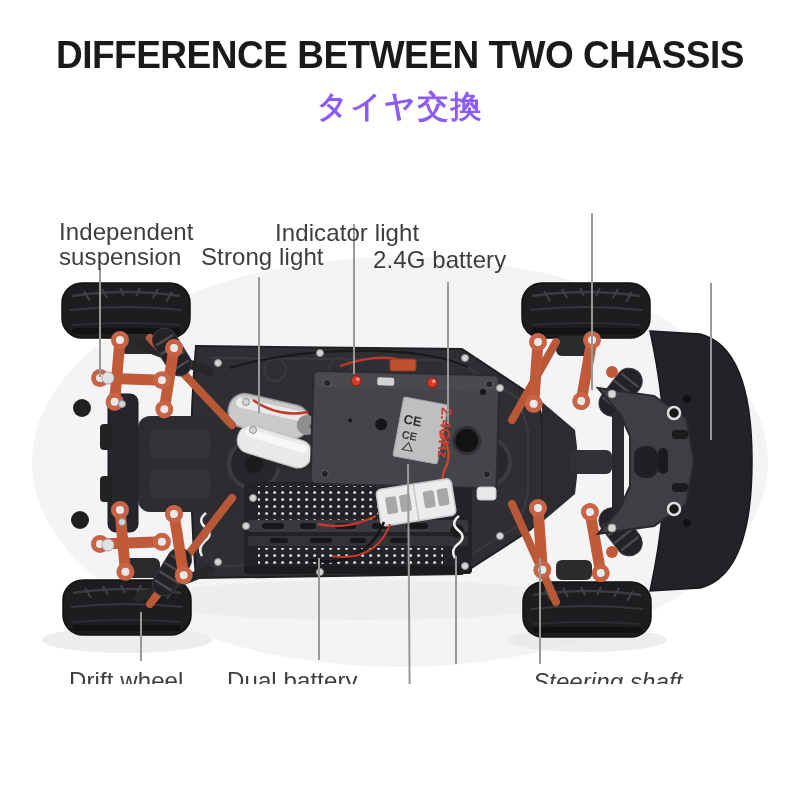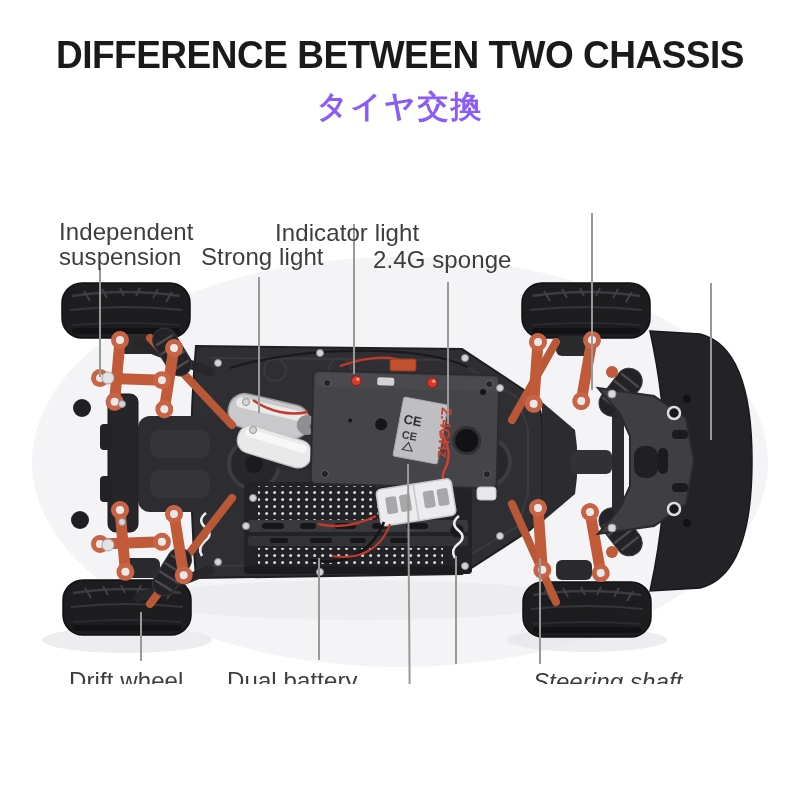--- a/index.html
+++ b/index.html
@@ -262,20 +262,20 @@
       <line x1="456" y1="556" x2="456" y2="664"></line>
       <line x1="540" y1="558" x2="540" y2="664"></line>
       <line x1="408" y1="464" x2="410" y2="734"></line>
     </g>
   </svg>
 
   <div class="callout c-independent">Independent
 suspension</div>
   <div class="callout c-strong-motor">Strong light</div>
   <div class="callout c-indicator">Indicator light</div>
-  <div class="callout c-antenna">2.4G sponge</div>
+  <div class="callout c-antenna">2.4G battery</div>
   <div class="callout c-drift">Drift wheel</div>
   <div class="callout c-dual">Dual battery
 compartment</div>
   <div class="callout c-steering">Steering shaft</div>
   <div class="callout c-receiver">Receiver</div>
 
 </div>
 
 </body></html>

